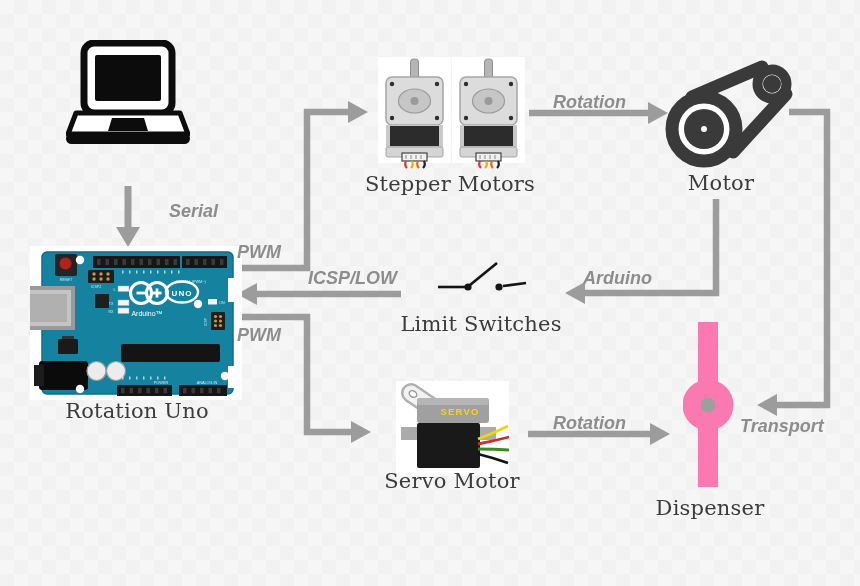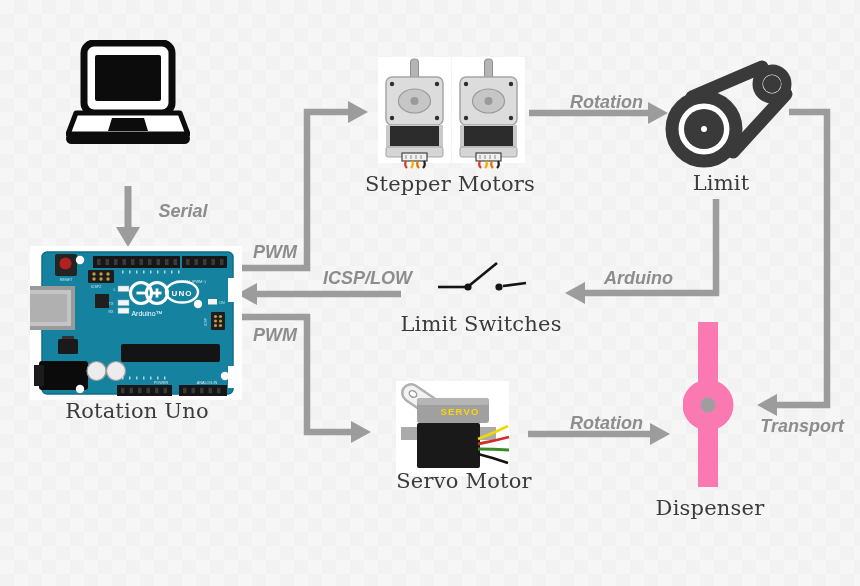--- a/index.html
+++ b/index.html
@@ -20,23 +20,23 @@
   .node-label{
     position:absolute;
     font-family:"DejaVu Serif","Liberation Serif",serif;
     font-size:21px;color:#3b3b3b;text-align:center;
     letter-spacing:.2px;white-space:nowrap;
   }
   .edge-label{
     position:absolute;
     font-family:"Liberation Sans",sans-serif;
     font-style:italic;font-weight:700;
-    font-size:18px;color:#8d8d8d;text-align:right;white-space:nowrap;
-  }
-  .edge-label.left{text-align:center;}
+    font-size:18px;color:#8d8d8d;text-align:left;white-space:nowrap;
+  }
+  .edge-label.left{text-align:right;}
   svg{display:block;}
 </style>
 </head>
 <body>
 
 <div class="diagram">
 
   <svg class="abs" style="left:0;top:0" width="860" height="586" viewBox="0 0 860 586">
     <g stroke="#9c9c9c" fill="#9c9c9c">
       <line x1="128" y1="186" x2="128" y2="229" stroke-width="7"></line>
@@ -212,21 +212,21 @@
 
   <svg class="abs" style="left:650px;top:50px" width="150" height="130" viewBox="0 0 150 130">
     <line x1="42" y1="47" x2="112" y2="17" stroke="#3a3a3a" stroke-width="13" stroke-linecap="round"></line>
     <line x1="83" y1="102" x2="136" y2="44" stroke="#3a3a3a" stroke-width="13" stroke-linecap="round"></line>
     <circle cx="54" cy="79" r="32" fill="#ffffff" stroke="#3a3a3a" stroke-width="13"></circle>
     <circle cx="54" cy="79" r="20" fill="#3a3a3a"></circle>
     <circle cx="54" cy="79" r="3" fill="#ffffff"></circle>
     <circle cx="122" cy="34" r="14.5" fill="#ffffff" stroke="#3a3a3a" stroke-width="10"></circle>
     <circle cx="122" cy="34" r="9" fill="#3a3a3a"></circle>
   </svg>
-  <div class="node-label" style="left:661px;top:171px;width:120px">Limit</div>
+  <div class="node-label" style="left:661px;top:171px;width:120px">Motor</div>
 
   <svg class="abs" style="left:436px;top:256px" width="92" height="40" viewBox="0 0 92 40">
     <line x1="2" y1="31" x2="29" y2="31" stroke="#141414" stroke-width="2.6"></line>
     <circle cx="32" cy="31" r="3.6" fill="#141414"></circle>
     <line x1="34" y1="29" x2="61" y2="7" stroke="#141414" stroke-width="2.6"></line>
     <circle cx="63" cy="31" r="3.6" fill="#141414"></circle>
     <line x1="67" y1="30" x2="90" y2="27" stroke="#141414" stroke-width="2.6"></line>
   </svg>
   <div class="node-label" style="left:391px;top:312px;width:180px">Limit Switches</div>
 
@@ -239,21 +239,21 @@
     <rect x="21" y="17" width="72" height="7" rx="3" fill="#b5b5b5"></rect>
     <text x="64" y="34" font-size="9.5" font-weight="bold" fill="#ffd400" text-anchor="middle" letter-spacing="1.2">SERVO</text>
     <rect x="5" y="46" width="16" height="13" fill="#ababab"></rect>
     <rect x="84" y="46" width="16" height="13" fill="#ababab"></rect>
     <rect x="21" y="42" width="63" height="45" rx="2" fill="#191919"></rect>
     <path d="M82,58 Q98,52 112,45" stroke="#f0d800" stroke-width="2.8" fill="none"></path>
     <path d="M82,63 Q98,60 113,56" stroke="#d62b2b" stroke-width="2.8" fill="none"></path>
     <path d="M82,68 Q98,68 113,69" stroke="#3a8a28" stroke-width="2.8" fill="none"></path>
     <path d="M82,73 Q98,77 112,82" stroke="#141414" stroke-width="2.8" fill="none"></path>
   </svg>
-  <div class="node-label" style="left:374px;top:469px;width:180px">Servo Motor</div>
+  <div class="node-label" style="left:362px;top:469px;width:180px">Servo Motor</div>
 
   <svg class="abs" style="left:683px;top:320px" width="54" height="170" viewBox="0 0 54 170">
     <rect x="15" y="2" width="20" height="165" fill="#fa79b1"></rect>
     <circle cx="25" cy="85" r="25.5" fill="#fa79b1"></circle>
     <circle cx="25" cy="85" r="7.5" fill="#9e9e9e"></circle>
   </svg>
   <div class="node-label" style="left:630px;top:496px;width:160px">Dispenser</div>
 
   <div class="edge-label left" style="left:148px;top:201px;width:70px">Serial</div>
   <div class="edge-label" style="left:237px;top:242px;width:60px">PWM</div>

